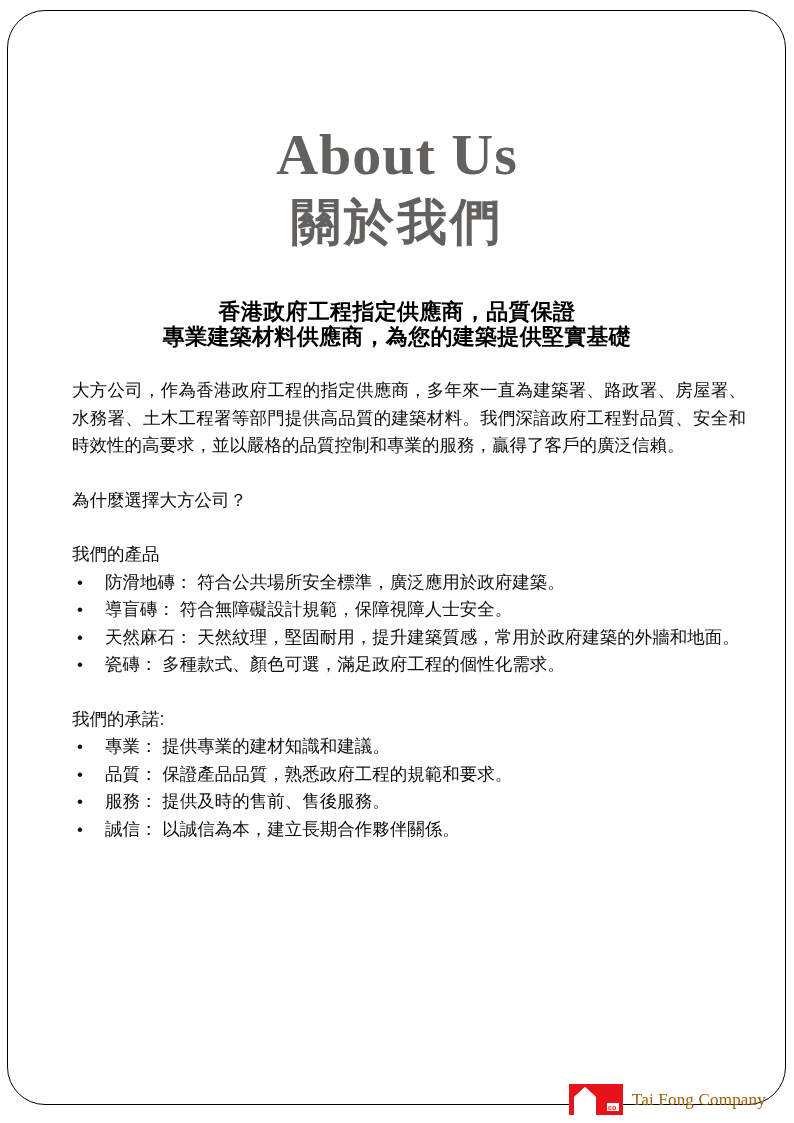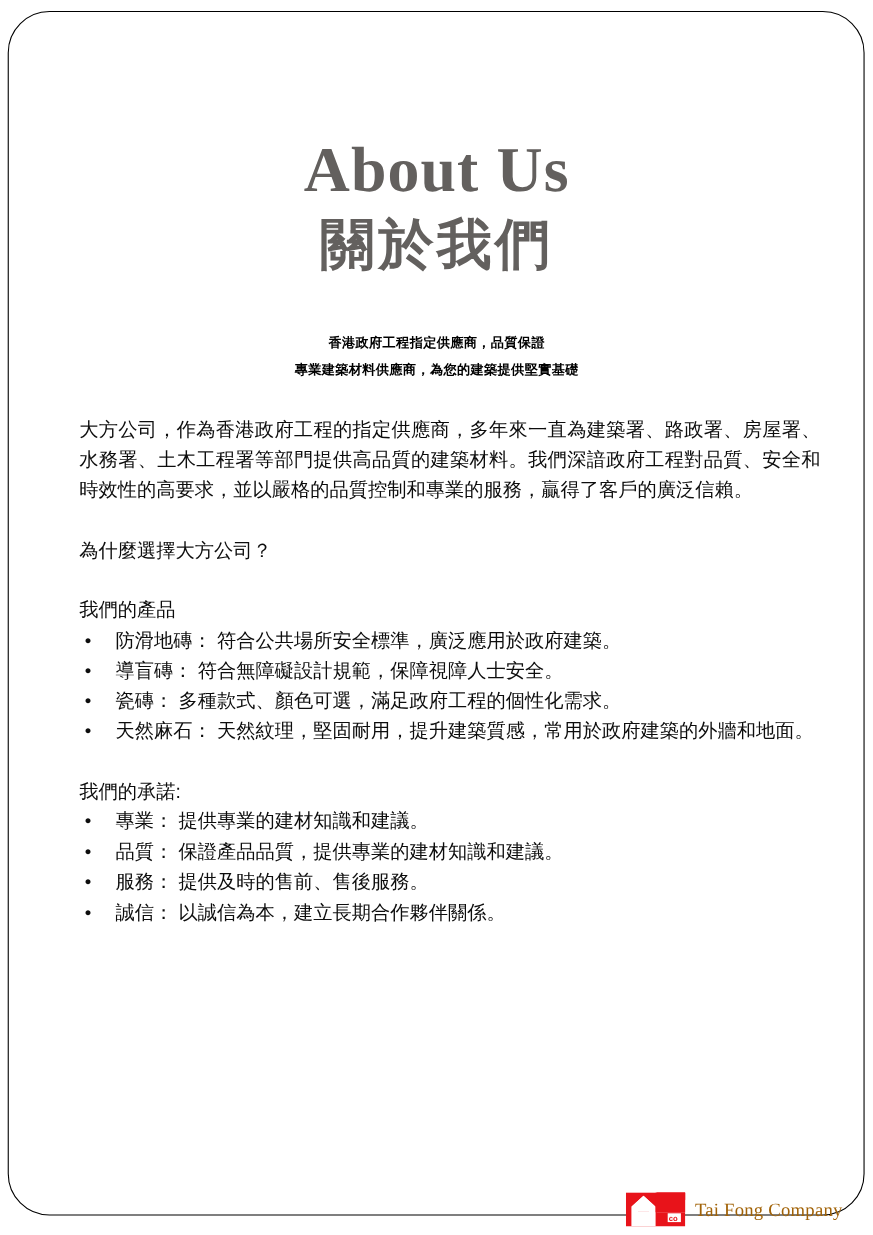--- a/index.html
+++ b/index.html
@@ -68,21 +68,21 @@
     margin: 0;
     padding-top: 4px;
   }
 
   
   .tagline {
     text-align: center;
     margin-top: 47px;
     color: #000000;
     font-weight: bold;
-    font-size: 12px;
+    font-size: 22px;
     line-height: 25px;
     letter-spacing: 0.3px;
   }
   .tagline div { white-space: nowrap; }
 
   
   .body-wrap {
     margin-top: 28px;
     padding-left: 72px;
     padding-right: 48px;
@@ -176,30 +176,30 @@
       <div class="spacer"></div>
 
       <p class="section-heading">為什麼選擇大方公司？</p>
 
       <div class="spacer"></div>
 
       <p class="section-heading">我們的產品</p>
       <ul class="bullets">
         <li>防滑地磚：  符合公共場所安全標準，廣泛應用於政府建築。</li>
         <li>導盲磚：  符合無障礙設計規範，保障視障人士安全。</li>
+        <li>天然麻石：  天然紋理，堅固耐用，提升建築質感，常用於政府建築的外牆和地面。</li>
         <li>瓷磚：  多種款式、顏色可選，滿足政府工程的個性化需求。</li>
-        <li>天然麻石：  天然紋理，堅固耐用，提升建築質感，常用於政府建築的外牆和地面。</li>
       </ul>
 
       <div class="spacer"></div>
 
       <p class="section-heading">我們的承諾:</p>
       <ul class="bullets">
         <li>專業：  提供專業的建材知識和建議。</li>
-        <li>品質：  保證產品品質，提供專業的建材知識和建議。</li>
+        <li>品質：  保證產品品質，熟悉政府工程的規範和要求。</li>
         <li>服務：  提供及時的售前、售後服務。</li>
         <li>誠信：  以誠信為本，建立長期合作夥伴關係。</li>
       </ul>
 
     </div>
 
     <div class="footer-logo">
       <svg class="logo-mark" viewBox="0 0 54 31" aria-hidden="true">
         <rect x="0" y="0" width="54" height="31" fill="#e8131a"></rect>
         <path d="M5 31 L5 13 L16 3 L27 13 L27 31 L21 31 L21 17 L11 17 L11 31 Z" fill="#ffffff"></path>

